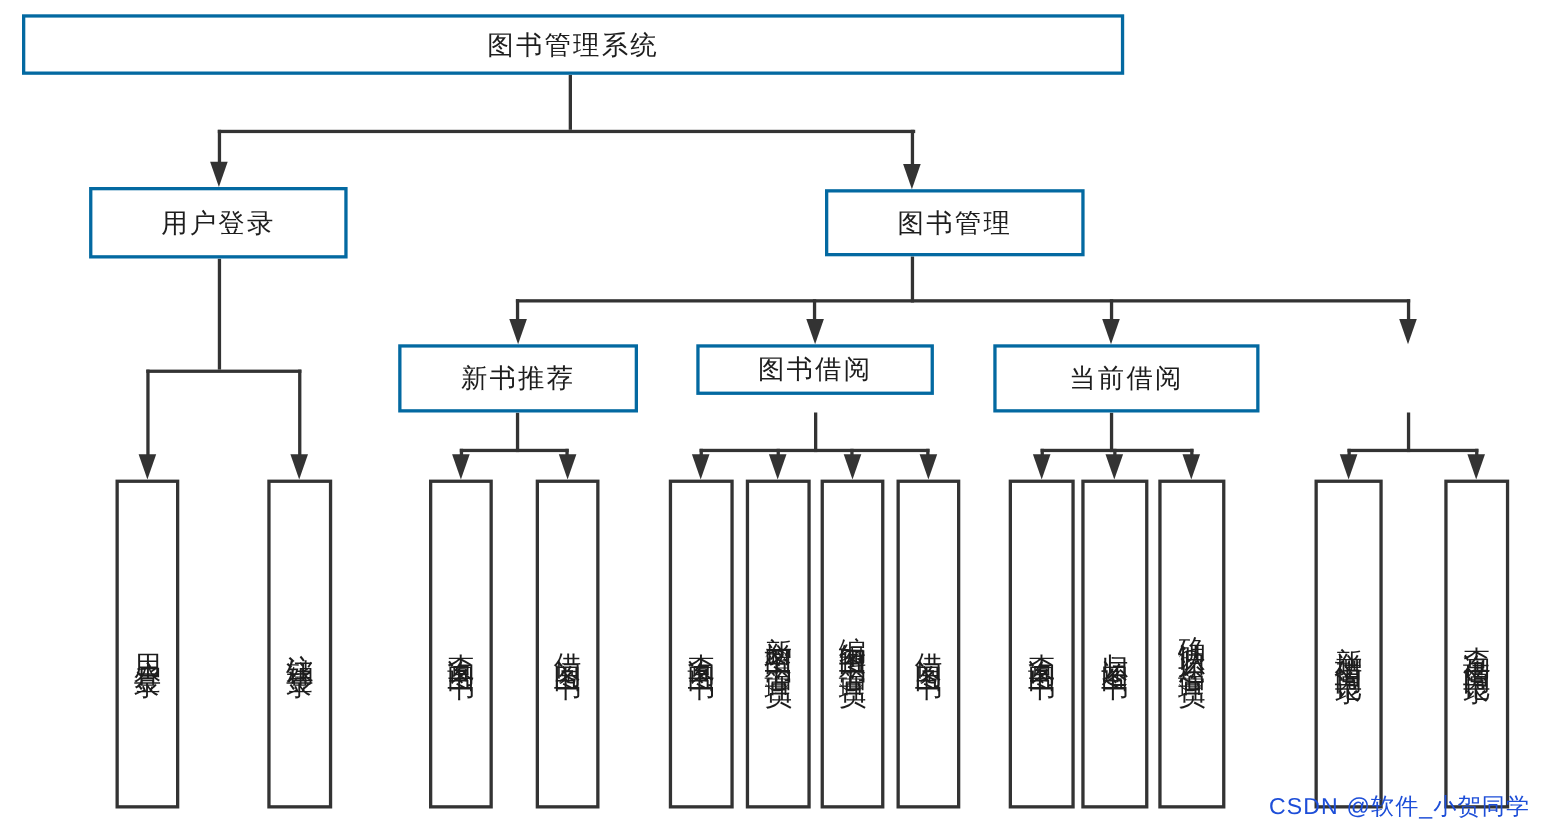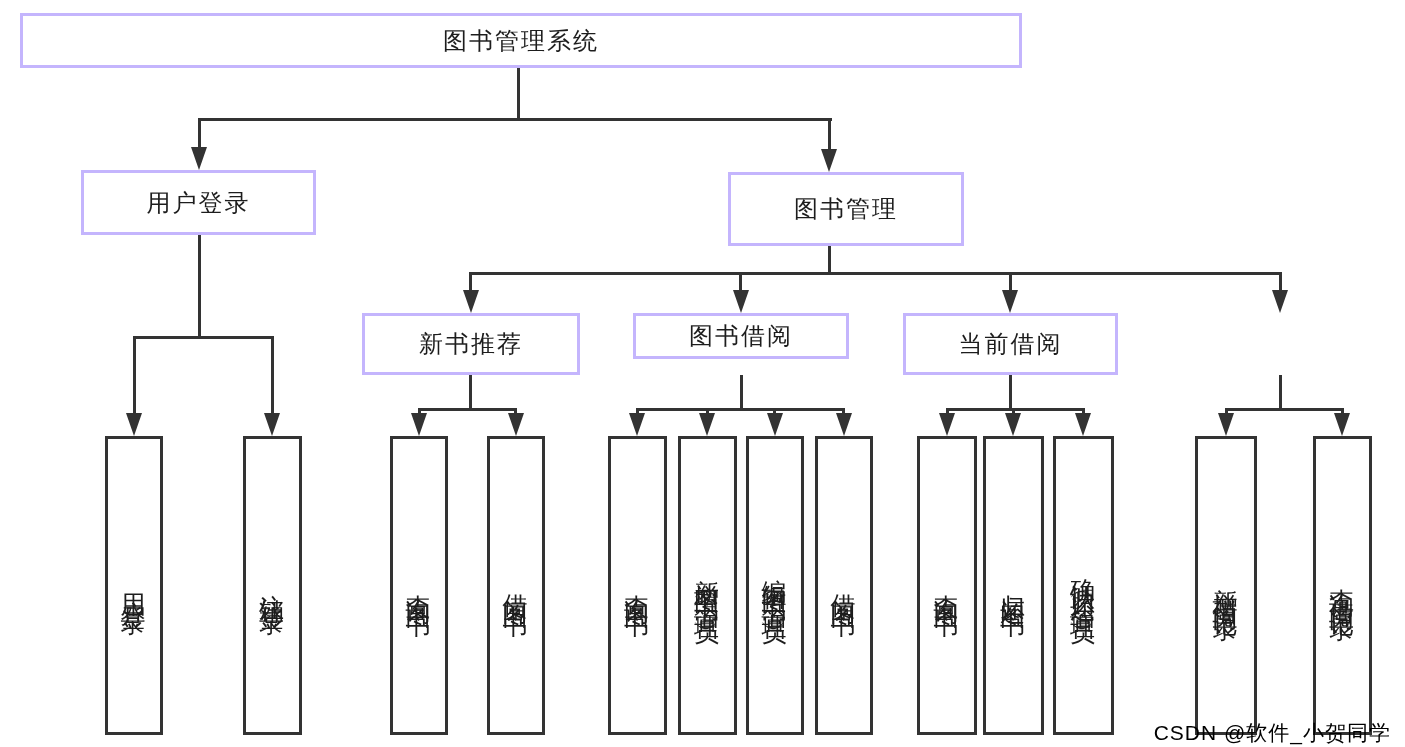--- a/index.html
+++ b/index.html
@@ -7,21 +7,21 @@
     position:relative;
     width:1405px;height:747px;
     background:#ffffff;
     font-family:"Liberation Sans", sans-serif;
     overflow:hidden;
   }
   
   .box{
     position:absolute;
     box-sizing:border-box;
-    border:3px solid #c4b5fd;
+    border:3px solid #0369a1;
     background:#ffffff;
     display:flex;align-items:center;justify-content:center;
     font-size:24px;letter-spacing:2px;color:#1d1d1d;
     z-index:2;
   }
   
   .vbox{
     position:absolute;
     box-sizing:border-box;
     border:3px solid #333333;
@@ -40,41 +40,41 @@
     position:absolute;width:0;height:0;
     border-left:8px solid transparent;
     border-right:8px solid transparent;
     border-top:23px solid #333333;
     z-index:1;
   }
   .watermark{
     position:absolute;
     top:719px;right:14px;
     font-size:21px;letter-spacing:1px;
-    color:#000000;
+    color:#1d4ed8;
     z-index:5;
     white-space:nowrap;
   }
 </style>
 </head>
 <body>
 
 <div id="canvas">
 
   <div class="box" style="left:20px;top:13px;width:1002px;height:55px">图书管理系统</div>
 
   <div class="box" style="left:81px;top:170px;width:235px;height:65px">用户登录</div>
 
-  <div class="box" style="left:728px;top:172px;width:236px;height:74px">图书管理</div>
+  <div class="box" style="left:750px;top:172px;width:236px;height:61px">图书管理</div>
 
   <div class="box" style="left:362px;top:313px;width:218px;height:62px">新书推荐</div>
 
   <div class="box" style="left:633px;top:313px;width:216px;height:46px">图书借阅</div>
 
-  <div class="box" style="left:903px;top:313px;width:215px;height:62px">当前借阅</div>
+  <div class="box" style="left:903px;top:313px;width:242px;height:62px">当前借阅</div>
 
 
   <div class="vbox" style="left:105px;width:58px">用户登录</div>
 
   <div class="vbox" style="left:243px;width:59px">注销登录</div>
 
   <div class="vbox" style="left:390px;width:58px">查询图书</div>
 
   <div class="vbox" style="left:487px;width:58px">借阅图书</div>
 

